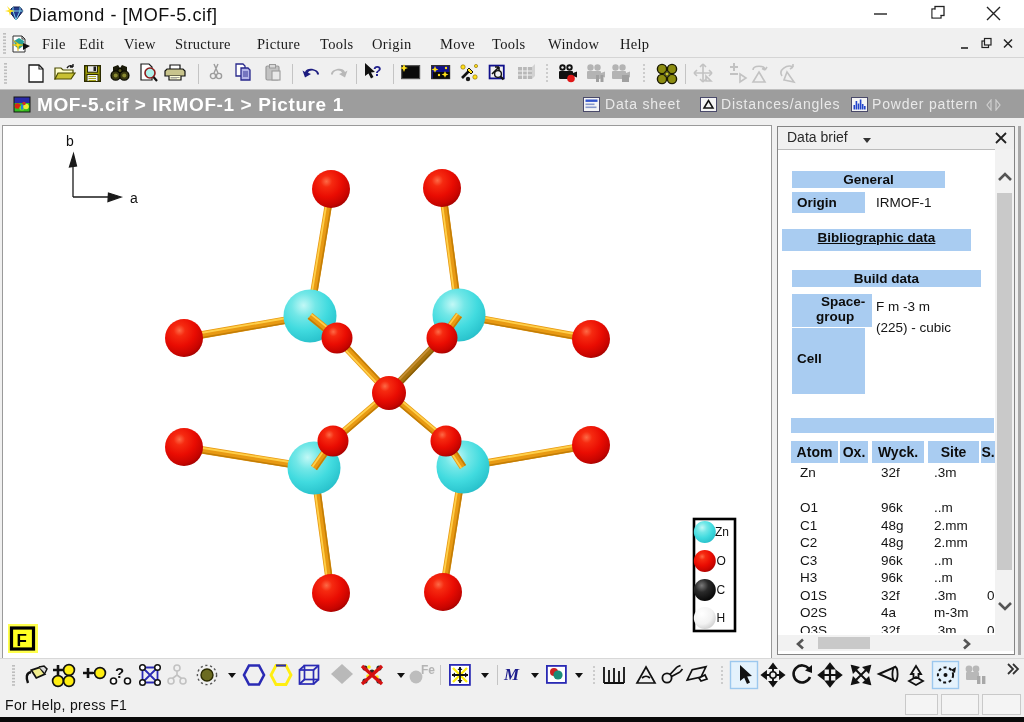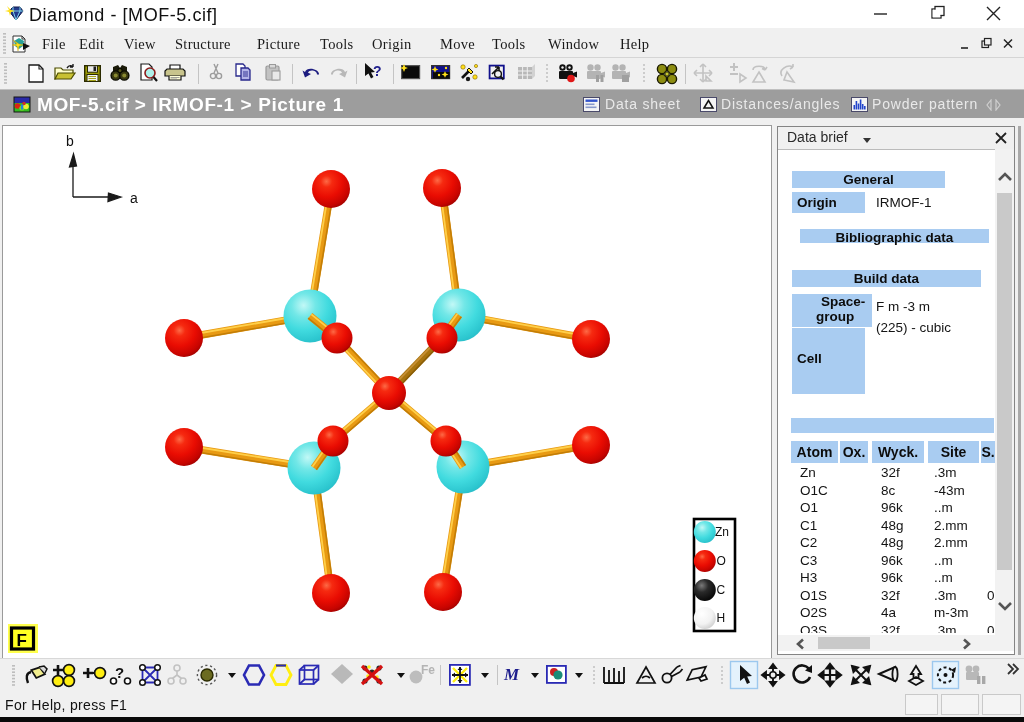--- a/index.html
+++ b/index.html
@@ -469,41 +469,36 @@
   <div class="abs" style="left:9px;top:2px;font-size:14px;color:#2a2a2a;">Data brief</div>
   <svg class="abs" style="left:84px;top:9px" width="10" height="8">
       <path d="M1 2 L5 7 L9 2 Z" fill="#333"></path>
     </svg>
   <svg class="abs" style="left:216px;top:4px" width="14" height="14">
     <path d="M2 2 L12 12 M12 2 L2 12" stroke="#222" stroke-width="1.8"></path>
     </svg>
   <div class="abs bluebar" style="left:14px;top:44px;width:153px;height:17px;line-height:17px;">General</div>
   <div class="abs bluecell" style="left:14px;top:65px;width:73px;height:21px;line-height:21px;"><span style="margin-left:5px">Origin</span></div>
   <div class="abs pv" style="left:98px;top:68px;">IRMOF-1</div>
-  <div class="abs bluebar" style="left:22px;top:102px;width:189px;height:14px;line-height:17px;">Bibliographic data</div>
+  <div class="abs bluebar" style="left:4px;top:102px;width:189px;height:22px;line-height:17px;text-decoration:underline;">Bibliographic data</div>
   <div class="abs bluebar" style="left:14px;top:143px;width:189px;height:17px;line-height:17px;">Build data</div>
   <div class="abs bluecell" style="left:14px;top:167px;width:56px;height:33px;line-height:15px;padding-left:24px;"><span style="margin-left:5px">Space-<br>group</span></div>
   <div class="abs pv" style="left:98px;top:169px;line-height:21px;">F m -3 m<br>(225) - cubic</div>
   <div class="abs bluecell" style="left:14px;top:201px;width:73px;height:66px;"><span style="margin-left:5px;position:relative;top:23px;">Cell</span></div>
   <div class="abs" style="left:13px;top:291px;width:203px;height:15px;background:#a9ccf1;"></div>
 
   <div class="abs bluecell thc" style="left:13px;top:314px;width:47px;">Atom</div>
   <div class="abs bluecell thc" style="left:62px;top:314px;width:28px;">Ox.</div>
   <div class="abs bluecell thc" style="left:94px;top:314px;width:52px;">Wyck.</div>
   <div class="abs bluecell thc" style="left:150px;top:314px;width:51px;">Site</div>
   <div class="abs bluecell thc" style="left:203px;top:314px;width:14px;">S.</div>
   <div class="abs trow" style="top:337px;">
       <span class="abs" style="left:22px">Zn</span>
       <span class="abs" style="left:103px">32f</span>
       <span class="abs" style="left:156px">.3m</span>
-    </div>
-  <div class="abs trow" style="top:354.5px;">
-      <span class="abs" style="left:22px">O1C</span>
-      <span class="abs" style="left:103px">8c</span>
-      <span class="abs" style="left:156px">-43m</span>
     </div>
   <div class="abs trow" style="top:372px;">
       <span class="abs" style="left:22px">O1</span>
       <span class="abs" style="left:103px">96k</span>
       <span class="abs" style="left:156px">..m</span>
     </div>
   <div class="abs trow" style="top:389.5px;">
       <span class="abs" style="left:22px">C1</span>
       <span class="abs" style="left:103px">48g</span>
       <span class="abs" style="left:156px">2.mm</span>

